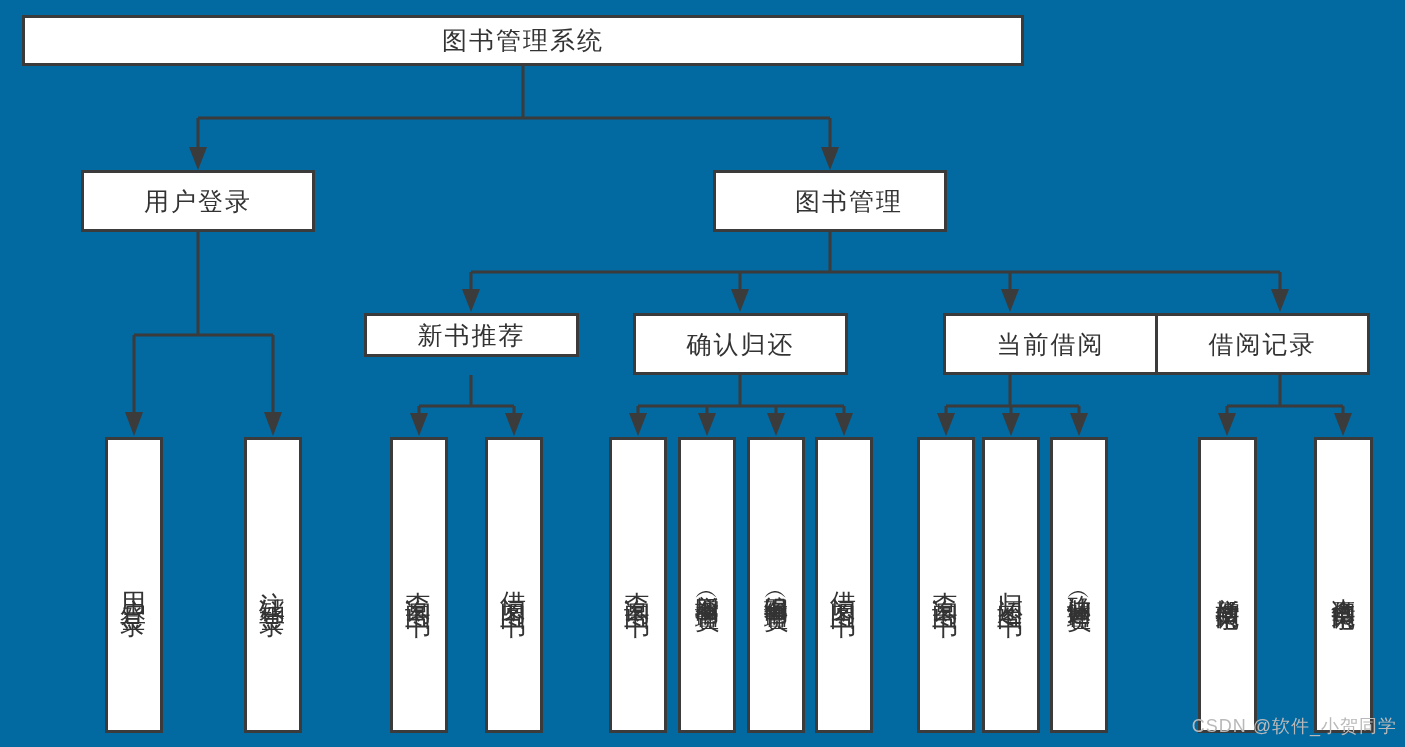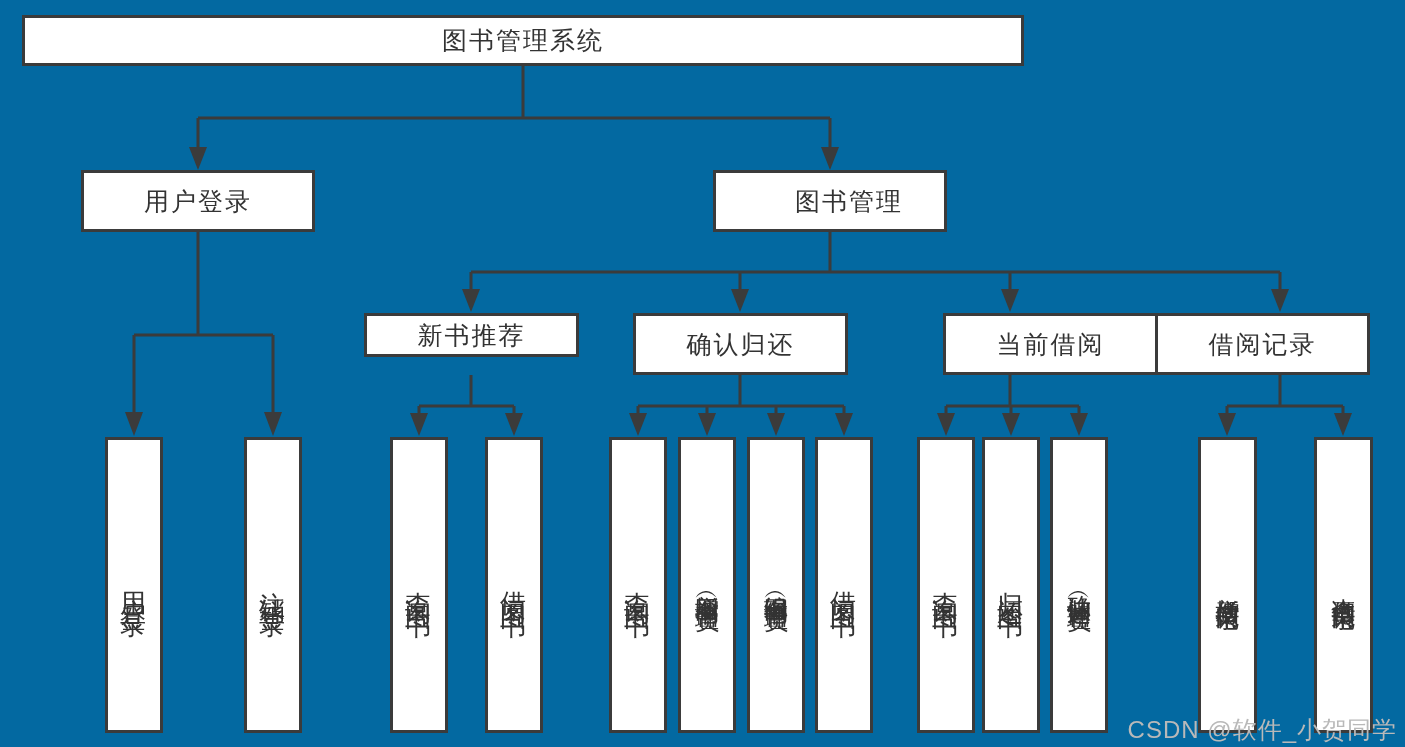--- a/index.html
+++ b/index.html
@@ -48,21 +48,21 @@
   .v-node.tight span {
     font-size: 24px;
     letter-spacing: 2px;
   }
   .watermark {
     position: absolute;
     right: 8px;
     top: 714px;
     z-index: 5;
     color: #b9b9b9;
-    font-size: 24px;
+    font-size: 18px;
     letter-spacing: 1px;
     white-space: nowrap;
   }
 </style>
 </head>
 <body>
 
 <div class="canvas">
 
   <svg class="connectors" width="1405" height="747" viewBox="0 0 1405 747" xmlns="http://www.w3.org/2000/svg">

